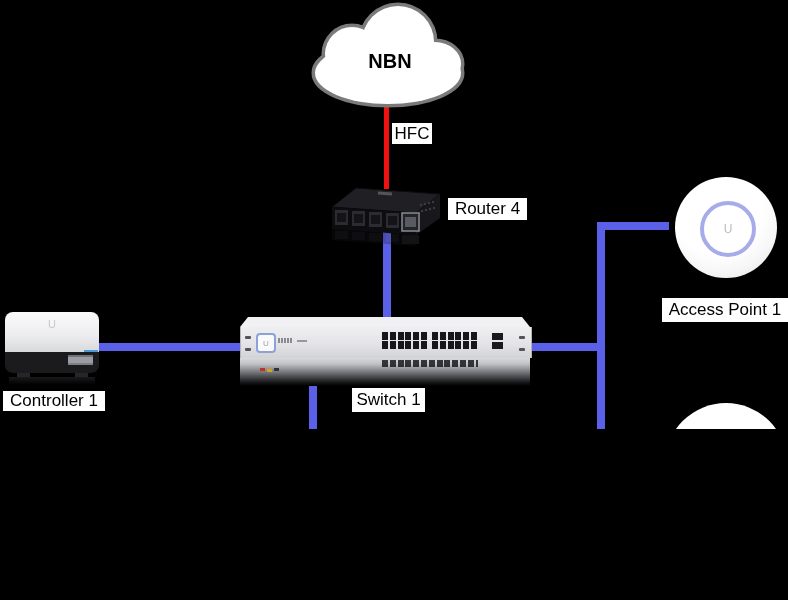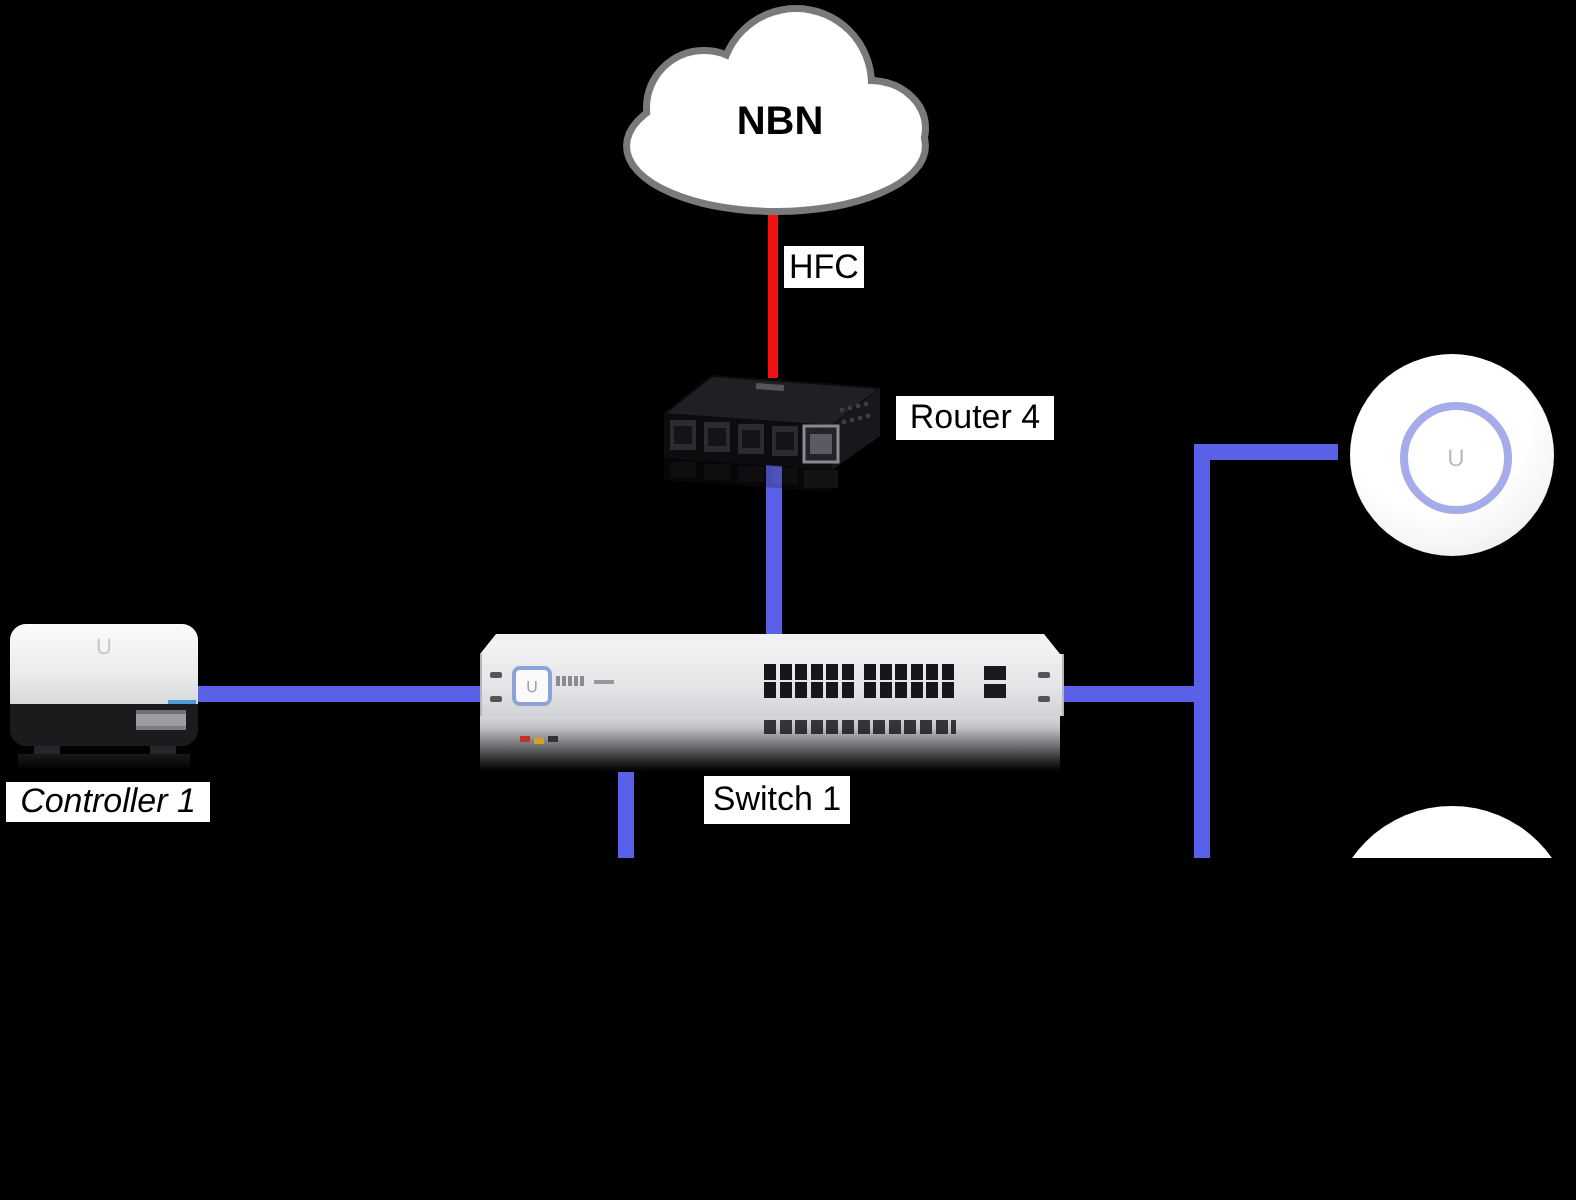--- a/index.html
+++ b/index.html
@@ -161,27 +161,28 @@
       </div>
       <div id="controller-bottom">
         <div id="controller-screen"></div>
       </div>
     </div>
     <div id="controller-accent"></div>
     <div class="foot" style="left:12px;"></div>
     <div class="foot" style="left:70px;"></div>
     <div id="controller-refl"></div>
   </div>
-  <div class="label" style="left:3px;top:391px;width:102px;height:20px;font-style:italic;">Controller 1</div>
+  <div class="label" style="left:3px;top:391px;width:102px;height:20px;">Controller 1</div>
 
   <div class="ap" style="left:675px;top:177px;width:102px;height:101px;">
     <div class="ap-ring" style="left:25px;top:24px;">
       <span class="ap-u">U</span>
     </div>
   </div>
+  <div class="label" style="left:662px;top:298px;width:126px;height:24px;">Access Point 1</div>
 
   <div class="ap" style="left:665px;top:403px;width:122px;height:122px;">
     <div class="ap-ring" style="left:35px;top:37px;">
       <span class="ap-u">U</span>
     </div>
   </div>
 
   <svg class="abs" style="left:0px;top:490px;" width="205" height="105" viewBox="0 0 205 105">
     <polygon points="2,21 18,26 18,85 2,80" fill="#c6cad2" stroke="#8a8f99" stroke-width="1"></polygon>
     <circle cx="9" cy="31" r="1.8" fill="#646a74"></circle>

